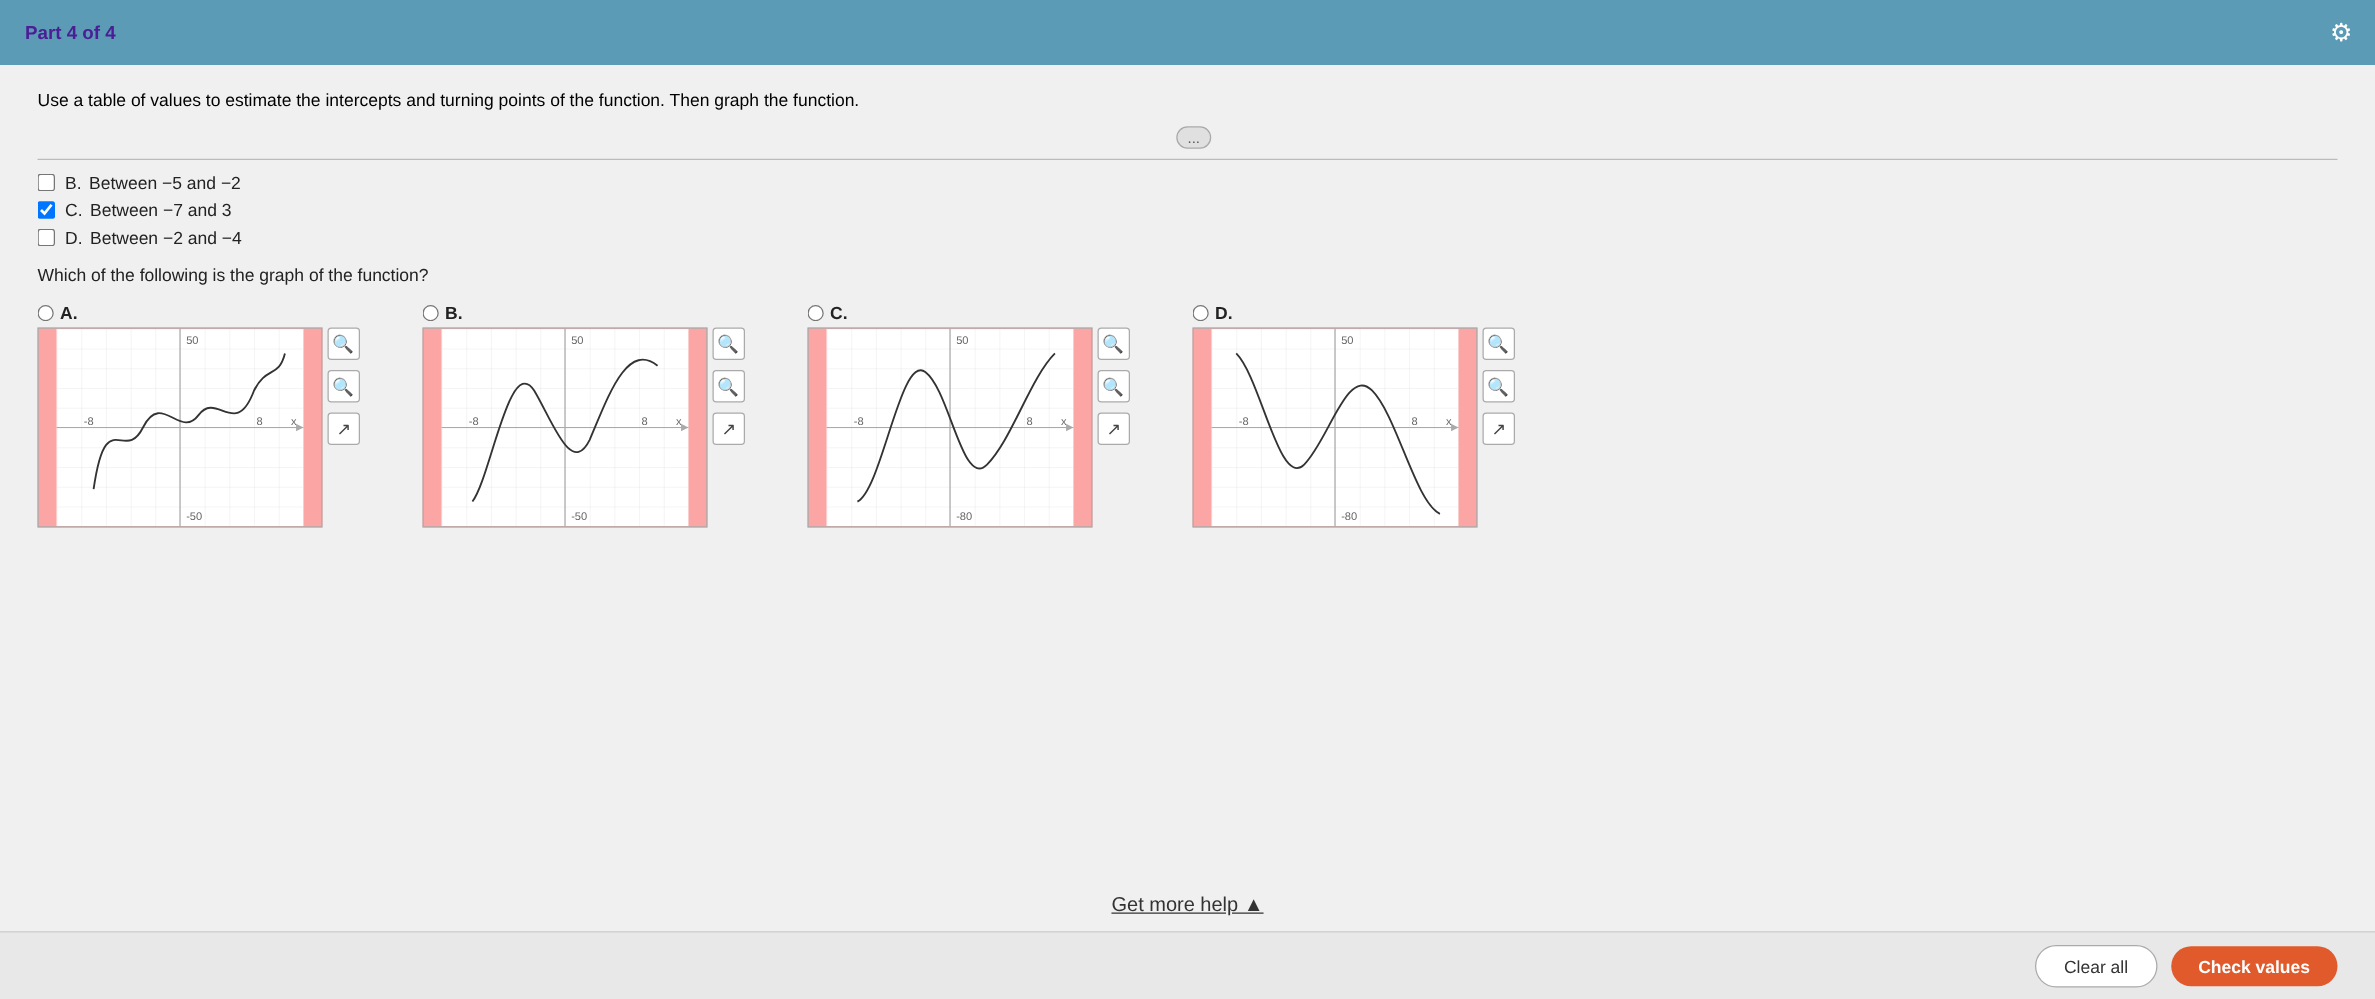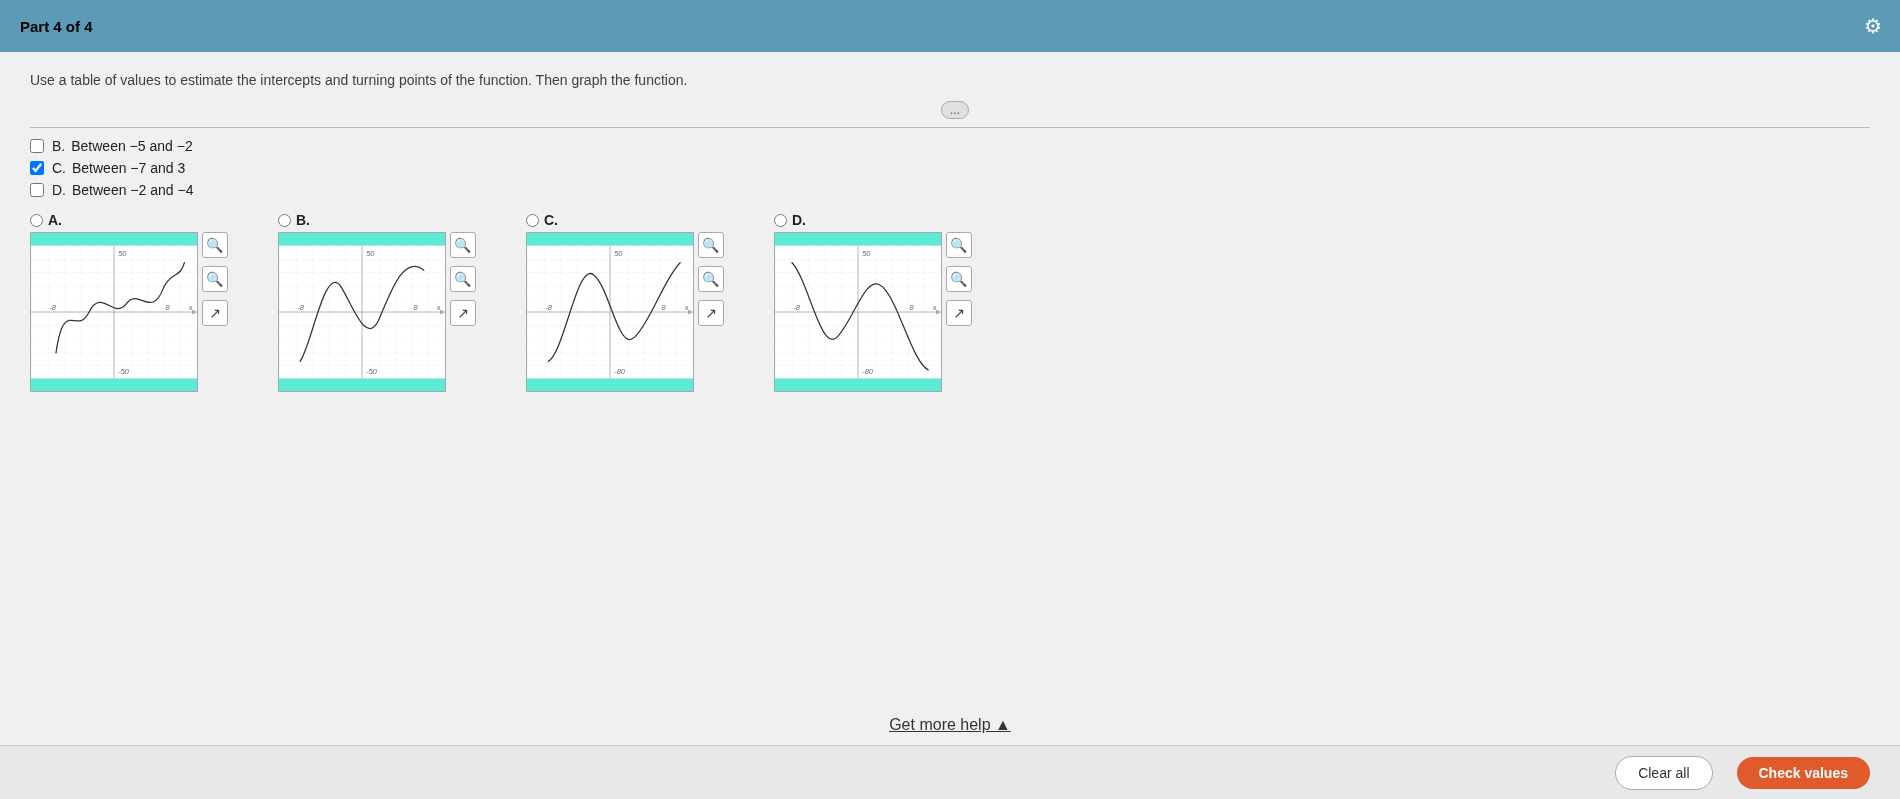--- a/index.html
+++ b/index.html
@@ -11,21 +11,21 @@
     }
     .top-bar {
       background: #5b9bb5;
       height: 52px;
       display: flex;
       align-items: center;
       padding: 0 20px;
       position: relative;
     }
     .top-bar-title {
-      color: #000000;
+      color: #4c1d95;
       font-size: 15px;
       font-weight: bold;
     }
     .settings-icon {
       position: absolute;
       right: 18px;
       top: 50%;
       transform: translateY(-50%);
       color: white;
       font-size: 20px;
@@ -33,21 +33,21 @@
     }
     .content-area {
       background: #f0f0f0;
       margin: 0;
       padding: 18px 30px 80px 30px;
       min-height: 747px;
       position: relative;
     }
     .question-text {
       font-size: 14px;
-      color: #404040;
+      color: #000000;
       margin-bottom: 10px;
       line-height: 1.5;
     }
     .function-text {
       font-size: 15px;
       color: #222;
       margin-bottom: 12px;
       margin-left: 20px;
     }
     .divider {
@@ -98,26 +98,25 @@
       margin-bottom: 4px;
       font-size: 14px;
       font-weight: bold;
       color: #222;
     }
     .graph-radio-label input[type="radio"] {
       margin-right: 5px;
     }
     .graph-container {
       position: relative;
-      width: 168px;
+      width: 228px;
       height: 160px;
-      background: #5eead4;
+      background: #fca5a5;
       border: 1px solid #aaa;
       overflow: hidden;
-      font-style: italic;
     }
     .graph-icons {
       position: absolute;
       right: -30px;
       top: 0;
       display: flex;
       flex-direction: column;
       gap: 8px;
     }
     .graph-icon-btn {
@@ -144,21 +143,21 @@
       position: fixed;
       bottom: 0;
       left: 0;
       right: 0;
       height: 54px;
       background: #e8e8e8;
       display: flex;
       align-items: center;
       justify-content: flex-end;
       padding: 0 30px;
-      gap: 24px;
+      gap: 11px;
       border-top: 1px solid #ccc;
     }
     .btn-clear {
       background: white;
       border: 1px solid #aaa;
       border-radius: 20px;
       padding: 8px 22px;
       font-size: 14px;
       cursor: pointer;
       color: #333;
@@ -220,20 +219,21 @@
       <span>Between −7 and 3</span>
     </div>
 
     <div class="option-item">
       <input type="checkbox" style="">
       <span class="option-label">D.</span>
       <span>Between −2 and −4</span>
     </div>
   </div>
 
+  <div class="which-graph-text">Which of the following is the graph of the function?</div>
 
   <div class="graphs-row">
 
     <div class="graph-option">
       <div class="graph-radio-label">
         <input type="radio" name="graph-choice" style="">
         <span>A.</span>
       </div>
       <div style="position:relative; display:flex;">
         <div class="graph-container">

